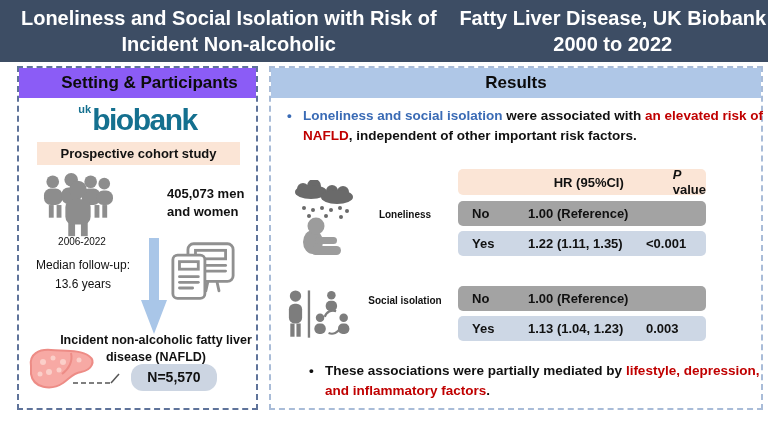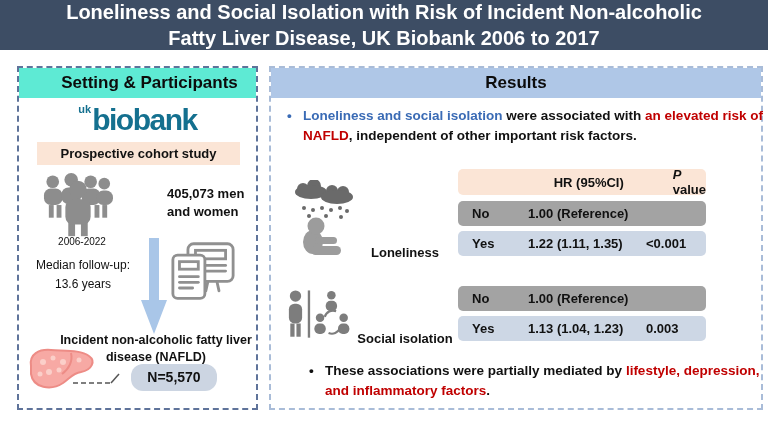--- a/index.html
+++ b/index.html
@@ -1,28 +1,28 @@
 <!DOCTYPE html>
 <html><head>
 <meta charset="utf-8">
 <style>
   html,body{margin:0;padding:0;background:#ffffff;}
   .stage{position:relative;width:768px;height:432px;background:#ffffff;overflow:hidden;
          font-family:"Liberation Sans",sans-serif;color:#111;}
   
-  .titlebar{position:absolute;left:0;top:0;width:768px;height:50px;background:#3D4D64;
-            display:flex;flex-direction:column;justify-content:center;align-items:center;}
+  .titlebar{position:absolute;left:0;top:0;width:768px;height:62px;background:#3D4D64;
+            display:flex;flex-direction:row;justify-content:center;align-items:center;}
   .titlebar div{color:#ffffff;font-weight:700;font-size:20px;line-height:26px;text-align:center;}
   
   .panel{position:absolute;top:66px;height:344px;box-sizing:border-box;background:#fff;}
   .panel.left{left:17px;width:241px;border:2px dashed #5F739A;}
   .panel.right{left:269px;width:494px;border:2px dashed #A9BCD8;}
   .phead{position:absolute;left:0;top:0;right:0;height:30px;text-align:center;
          font-weight:700;font-size:17px;line-height:30px;color:#0c0c0c;}
-  .lhead{background:#5eead4;padding-left:24px;}
+  .lhead{background:#8b5cf6;padding-left:24px;}
   .rhead{background:#AFC7E7;}
   
   .logo{position:absolute;left:0;top:35px;width:100%;text-align:center;white-space:nowrap;}
   .logo .uk{font-size:11px;font-weight:700;color:#14708F;vertical-align:17px;margin-right:1px;}
   .logo .bio{font-size:30px;font-weight:800;color:#14708F;letter-spacing:-1.5px;}
   .cohort{position:absolute;left:18px;top:74px;width:203px;height:23px;background:#FBE5D6;
           font-weight:700;font-size:13px;line-height:23px;text-align:center;}
   .crowd{position:absolute;left:20px;top:104px;}
   .pop{position:absolute;left:148px;top:117px;width:88px;font-weight:700;font-size:13px;
        line-height:18px;text-align:left;}
@@ -38,41 +38,41 @@
         border-radius:12px;font-weight:700;font-size:14px;line-height:27px;text-align:center;}
   
   .bullet{position:absolute;font-weight:700;font-size:13.5px;line-height:20px;padding-left:18px;}
   .bullet .bdot{position:absolute;left:2px;top:0;}
   .b1{left:14px;top:38px;width:462px;}
   .b2{left:36px;top:293px;width:442px;}
   .t-blue{color:#3A6BB5;}
   .t-red{color:#C00000;}
   .lonely-icon{position:absolute;left:20px;top:112px;}
   .social-icon{position:absolute;left:16px;top:218px;}
-  .glabel{position:absolute;font-weight:700;font-size:13px;line-height:18px;text-align:center;margin-top:38px;}
+  .glabel{position:absolute;font-weight:700;font-size:10px;line-height:18px;text-align:center;}
   .g1{left:86px;top:138px;width:96px;}
   .g2{left:86px;top:224px;width:96px;}
   .trow{position:absolute;left:187px;width:248px;height:25px;border-radius:5px;display:flex;
         align-items:center;font-weight:700;font-size:13px;}
   .trow .c1{width:56px;padding-left:14px;box-sizing:content-box;}
   .trow .c2{width:118px;}
   .trow .c3{flex:1;}
   .thead{top:101px;height:26px;background:#FBE5D6;gap:48px;}
   .r-gray{background:#a3a3a3;align-items:center;}
   .r-blue{background:#CDD7E5;}
   .row1{top:133px;} .row2{top:163px;} .row3{top:218px;} .row4{top:248px;}
 </style>
 </head>
 <body>
 
 <div class="stage">
 
   <header class="titlebar">
     <div>Loneliness and Social Isolation with Risk of Incident Non-alcoholic</div>
-    <div>Fatty Liver Disease, UK Biobank 2006 to 2017</div>
+    <div>Fatty Liver Disease, UK Biobank 2000 to 2022</div>
   </header>
 
   <section class="panel left">
     <div class="phead lhead">Setting &amp; Participants</div>
 
     <div class="logo">
       <span class="uk">uk</span><span class="bio">biobank</span>
     </div>
 
     <div class="cohort">Prospective cohort study</div>

